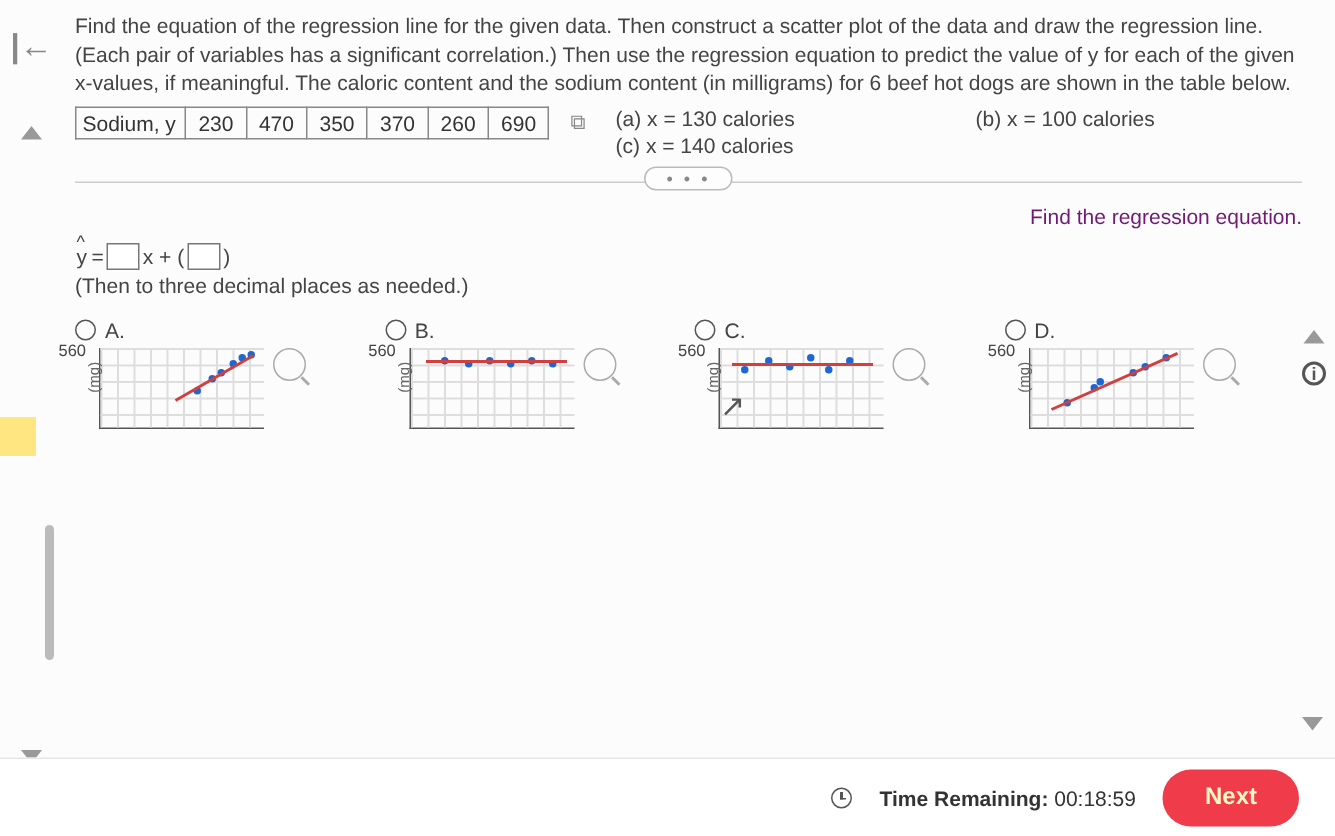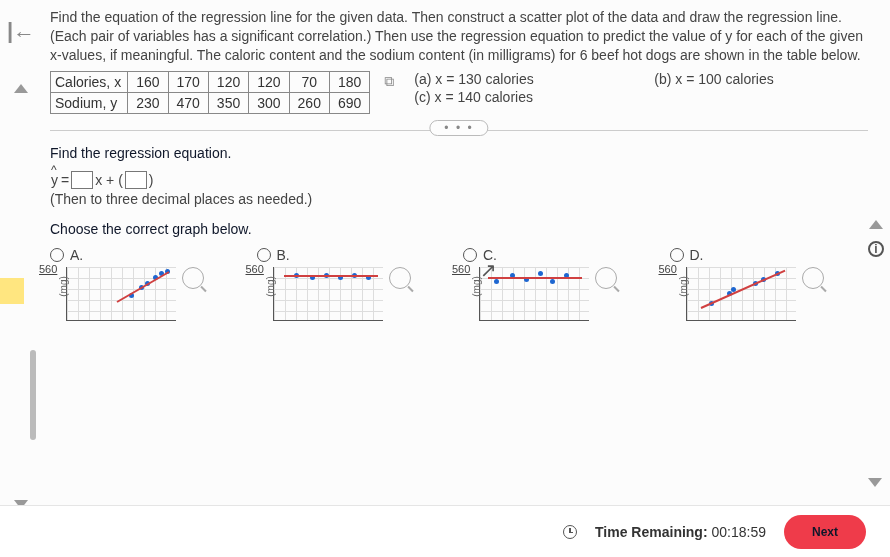--- a/index.html
+++ b/index.html
@@ -36,84 +36,75 @@
   .prompt-text { color:#444; line-height:1.35; }
   .data-area { margin-top:6px; display:flex; align-items:flex-start; gap:14px;}
   table.data { border-collapse: collapse; }
   table.data td { border:1px solid #888; padding:2px 8px; font-size:14px; color:#333; text-align:center;}
   table.data td.label { text-align:left; padding-left:4px; padding-right:6px;}
   .printer-icon { color:#888; font-size:14px; padding-top:2px;}
   .parts { display:grid; grid-template-columns: 200px 200px; column-gap:40px; row-gap:2px; margin-left:6px; font-size:14px; color:#444;}
   .divider-wrap { position:relative; margin:16px 0 14px;}
   .divider { border:none; border-top:1px solid #ccc;}
   .ellipsis-pill { position:absolute; left:50%; top:-10px; transform:translateX(-50%); border:1px solid #bbb; border-radius:10px; background:#fdfdfd; padding:0 14px; font-size:12px; color:#888; letter-spacing:2px;}
-  .subhead { color:#0f172a; margin-bottom:10px; }
+  .subhead { color:#701a75; margin-bottom:10px;text-align:right; }
   .equation { color:#444; margin:8px 0 2px; display:flex; align-items:center; gap:2px;}
   .hat-y { position:relative; display:inline-block; padding:0 1px;}
   .hat-y::before { content:"^"; position:absolute; top:-9px; left:1px; font-size:12px;}
   .input-box { display:inline-block; width:22px; height:18px; border:1px solid #777; background:#fff; vertical-align:middle;}
   .round-note { color:#444; font-size:14px; margin-bottom:14px;}
   .cursor-icon { position:absolute; left:430px; top:250px; font-size:20px; color:#555; transform:scaleX(-1);}
   .right-rail { position:absolute; right:6px; top:220px; display:flex; flex-direction:column; align-items:center; gap:12px;}
   .right-rail .tri-up { width:0;height:0;border-left:7px solid transparent;border-right:7px solid transparent;border-bottom:9px solid #999;}
   .info-dot { width:16px;height:16px; border:2px solid #555; border-radius:50%; color:#555; font-weight:bold; font-size:12px; display:flex; align-items:center; justify-content:center;}
   .tri-down-right { position:absolute; right:8px; bottom:70px; width:0;height:0;border-left:7px solid transparent;border-right:7px solid transparent;border-top:9px solid #999;}
   .choices { display:flex; gap:8px; margin-top:6px; align-items:flex-start;}
   .choice { flex:1; }
   .choice-head { display:flex; align-items:center; gap:6px; color:#444; margin-bottom:4px;}
   .radio { width:14px; height:14px; border:1.5px solid #555; border-radius:50%; display:inline-block;}
   .thumb-wrap { display:flex; align-items:flex-start; gap:6px;}
   .mag { width:22px;height:22px;border:1px solid #aaa;border-radius:50%; position:relative; display:inline-block;}
   .mag::after { content:""; position:absolute; width:7px; height:2px; background:#aaa; bottom:-2px; right:-4px; transform:rotate(45deg);}
   .thumb { position:relative; width:110px; height:54px; border-left:1.5px solid #555; border-bottom:1.5px solid #555; margin-left:16px;}
   .thumb .ylab { position:absolute; left:-14px; top:14px; transform:rotate(-90deg); font-size:10px; color:#666;}
-  .thumb .tick { position:absolute; left:-28px; top:-4px; font-size:11px; color:#444;text-decoration:underline;}
+  .thumb .tick { position:absolute; left:-28px; top:-4px; font-size:11px; color:#444;}
   .thumb .grid { position:absolute; inset:0; background-image:linear-gradient(to right,#ddd 1px,transparent 1px),linear-gradient(to bottom,#ddd 1px,transparent 1px); background-size:11px 11px;}
   .dot { position:absolute; width:5px; height:5px; background:#1e66d0; border-radius:50%;}
   .trend { position:absolute; height:2px; background:#d04040; transform-origin:left center;}
   .footer { position:absolute; left:0; right:0; bottom:0; height:52px; border-top:1px solid #e5e5e5; display:flex; align-items:center; justify-content:flex-end; gap:18px; padding:0 24px; background:#fff;}
   .clock-icon { width:14px;height:14px;border:1.5px solid #555;border-radius:50%; position:relative; display:inline-block;}
   .clock-icon::before{content:"";position:absolute;left:5px;top:2px;width:1.5px;height:5px;background:#555;}
   .clock-icon::after{content:"";position:absolute;left:5px;top:6px;width:4px;height:1.5px;background:#555;}
   .time-label { color:#333; font-size:14px;}
   .time-label b { font-weight:bold;}
-  .next-btn { background:#ef3b4a; color:#0f172a; border:none; border-radius:22px; padding:10px 28px; font-size:12px; font-weight:bold; cursor:pointer;}
+  .next-btn { background:#ef3b4a; color:#fef9c3; border:none; border-radius:22px; padding:10px 28px; font-size:16px; font-weight:bold; cursor:pointer;}
 </style>
 </head>
 <body>
 
 <div class="left-rail">
   <span class="back-icon">|←</span>
   <span class="tri-up"></span>
   <span class="tri-down-bottom"></span>
 </div>
 <div class="yellow-tab"></div>
 <div class="scroll-hint"></div>
 
 <div class="content">
   <p class="prompt-text">Find the equation of the regression line for the given data. Then construct a scatter plot of the data and draw the regression line. (Each pair of variables has a significant correlation.) Then use the regression equation to predict the value of y for each of the given x-values, if meaningful. The caloric content and the sodium content (in milligrams) for 6 beef hot dogs are shown in the table below.</p>
 
   <div class="data-area">
     <table class="data">
       <tbody>
-          <tr>
-        <td class="label">Calories, x</td>
-        <td>160</td>
-        <td>170</td>
-        <td>120</td>
-        <td>120</td>
-        <td>70</td>
-        <td>180</td>
-      </tr>
       <tr>
         <td class="label">Sodium, y</td>
         <td>230</td>
         <td>470</td>
         <td>350</td>
-        <td>300</td>
+        <td>370</td>
         <td>260</td>
         <td>690</td>
       </tr>
     </tbody>
       </table>
     <span class="printer-icon">⧉</span>
     <div class="parts">
       <span>(a) x = 130 calories</span>
       <span>(b) x = 100 calories</span>
       <span>(c) x = 140 calories</span>
@@ -130,21 +121,20 @@
   <div class="equation">
     <span class="hat-y">y</span>
     <span>=</span>
     <span class="input-box"></span>
     <span>x + (</span>
     <span class="input-box"></span>
     <span>)</span>
   </div>
   <p class="round-note">(Then to three decimal places as needed.)</p>
 
-  <p class="subhead">Choose the correct graph below.</p>
 
   <div class="choices">
     <div class="choice">
       <div class="choice-head">
           <span class="radio"></span>
           <span>A.</span>
         </div>
       <div class="thumb-wrap">
         <div class="thumb">
           <div class="grid"></div>

